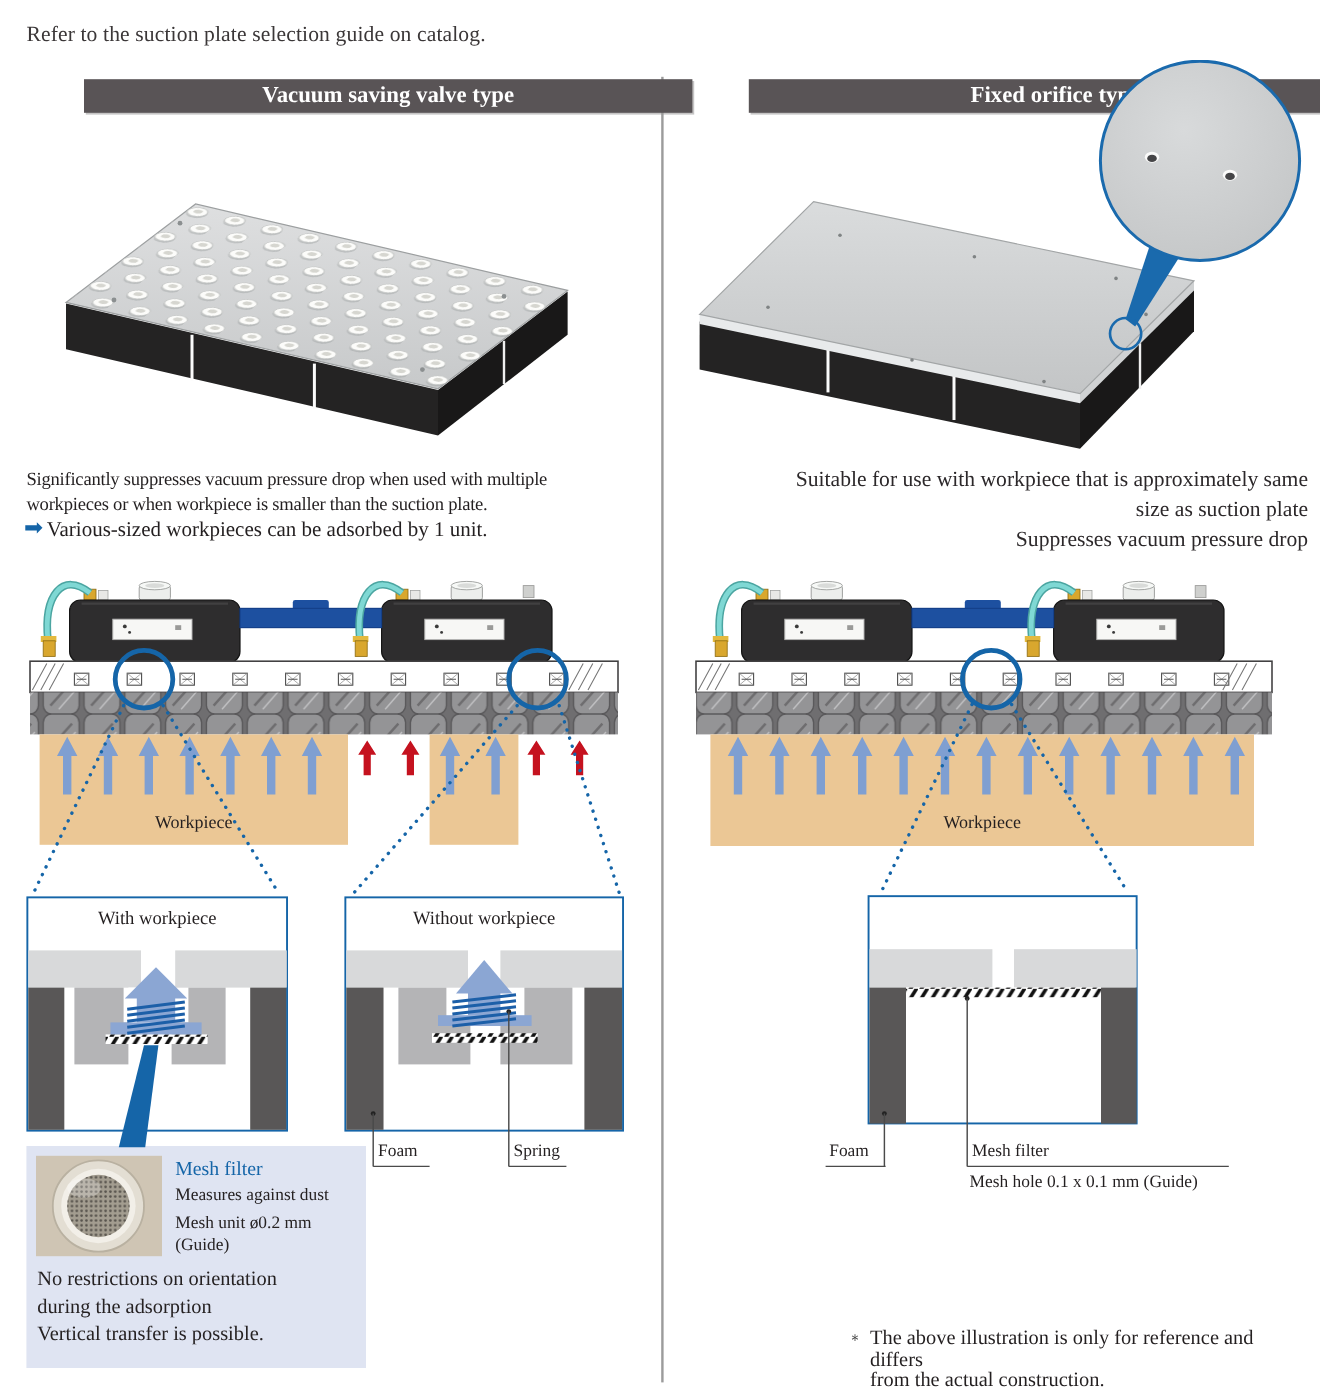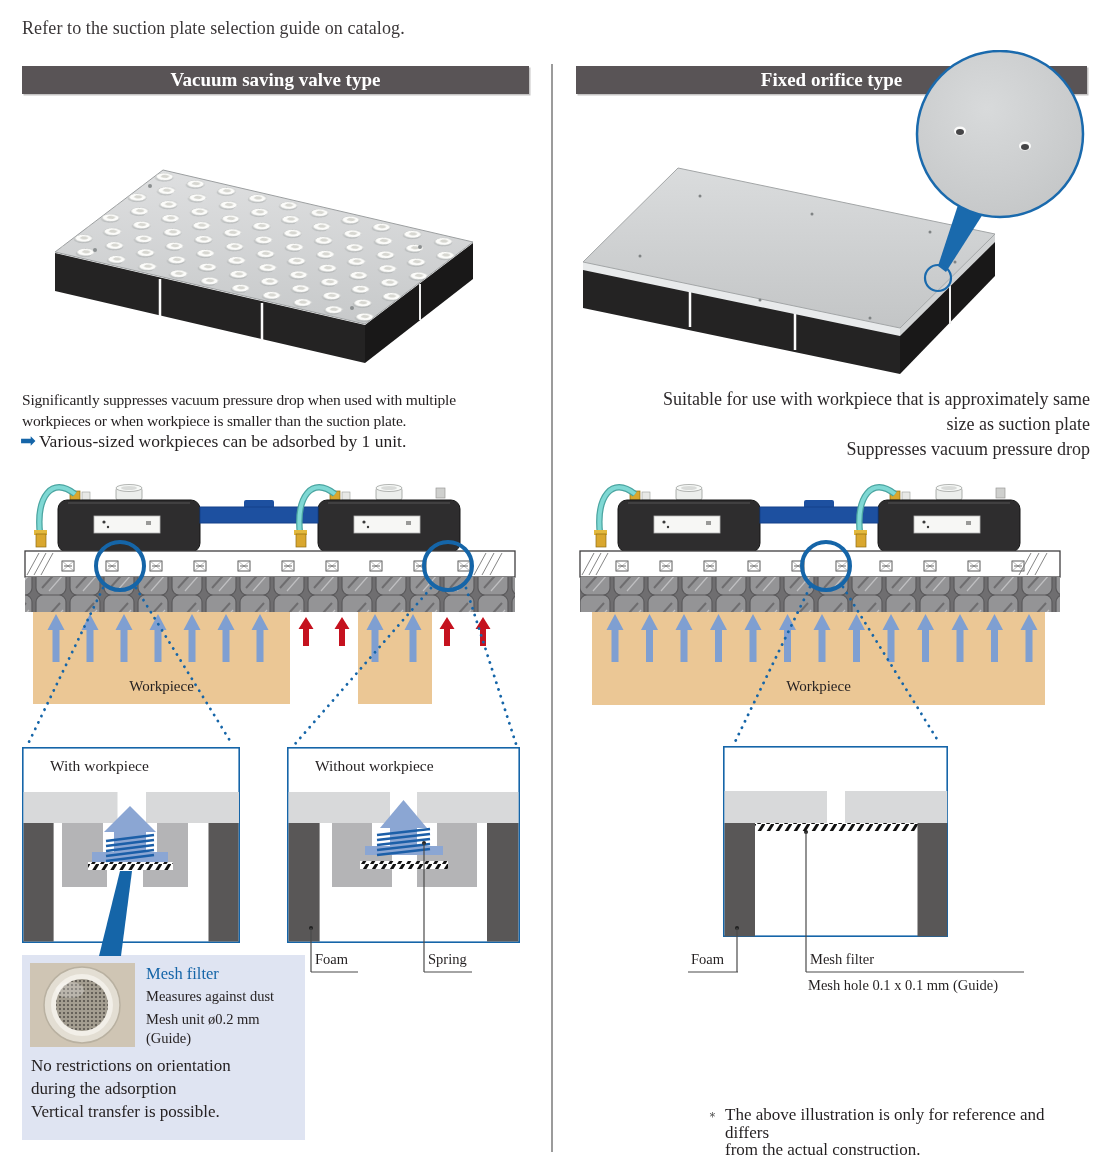--- a/index.html
+++ b/index.html
@@ -2,37 +2,37 @@
 <html><head>
 <meta charset="utf-8">
 <style>
   html,body{margin:0;padding:0;background:#ffffff;}
   #canvas{position:relative;width:1100px;height:1165px;background:#ffffff;overflow:hidden;
           font-family:Liberation Serif, serif;color:#231f20;}
   #canvas svg{position:absolute;pointer-events:none;}
   .abs{position:absolute;}
   .intro{left:22px;top:18px;font-size:18px;color:#3b3738;letter-spacing:0.1px;}
   .hdr{height:28px;background:#595456;color:#ffffff;font-size:19px;font-weight:bold;
-       text-align:center;line-height:28px;box-shadow:1.5px 1.5px 0 rgba(150,148,148,.55);}
+       text-align:center;line-height:28px;box-shadow:1.5px 1.5px 0 rgba(150,148,148,.55);margin-left:48px;}
   .hdrL{left:22px;top:66px;width:507px;}
   .hdrR{left:576px;top:66px;width:511px;z-index:1;}
   .divider{left:551px;top:64px;width:2px;height:1088px;background:#9b9b9b;}
   .descS{font-size:15.5px;line-height:21px;letter-spacing:-0.2px;color:#231f20;}
   .descL1{left:22px;top:389px;width:512px;}
   .descL2{left:22px;top:410px;width:512px;}
   .hilite{left:20px;top:430px;width:512px;font-size:17.5px;display:flex;align-items:center;}
   .hilite .arr{color:#1565a8;font-size:19px;margin-right:3px;line-height:22px;}
   .descR{font-size:18px;line-height:25px;color:#2c282a;text-align:right;}
   .descR1{left:575px;top:387px;width:515px;}
   .descR2{left:575px;top:412px;width:515px;}
   .descR3{left:575px;top:437px;width:515px;}
   .wpLabel{font-size:15px;text-align:center;color:#231f20;}
   .wpL{left:33px;top:678px;width:257px;}
   .wpR{left:592px;top:678px;width:453px;}
-  .boxTitle{font-size:15.5px;color:#231f20;z-index:4;margin-left:28px;}
+  .boxTitle{font-size:15.5px;text-align:center;color:#231f20;z-index:4;}
   .bt1{left:22px;top:757px;width:218px;}
   .bt2{left:287px;top:757px;width:233px;}
   .partLabel{font-size:14.5px;color:#231f20;z-index:4;}
   .infoBox{left:22px;top:955px;width:283px;height:185px;background:#dfe4f2;z-index:1;}
   .ibTitle{left:146px;top:964px;font-size:16.5px;color:#1565a8;z-index:2;}
   .ibLine{font-size:14.5px;color:#262223;z-index:2;}
   .ibBody{font-size:17px;color:#262223;z-index:2;line-height:23px;}
   .footnote{left:706px;top:1106px;width:380px;display:flex;z-index:1;}
   .footnote .mark{font-size:13px;color:#4a4a4a;margin-right:6px;padding-top:2px;}
   .footnote .lines{font-size:17px;line-height:17.5px;color:#231f20;}

